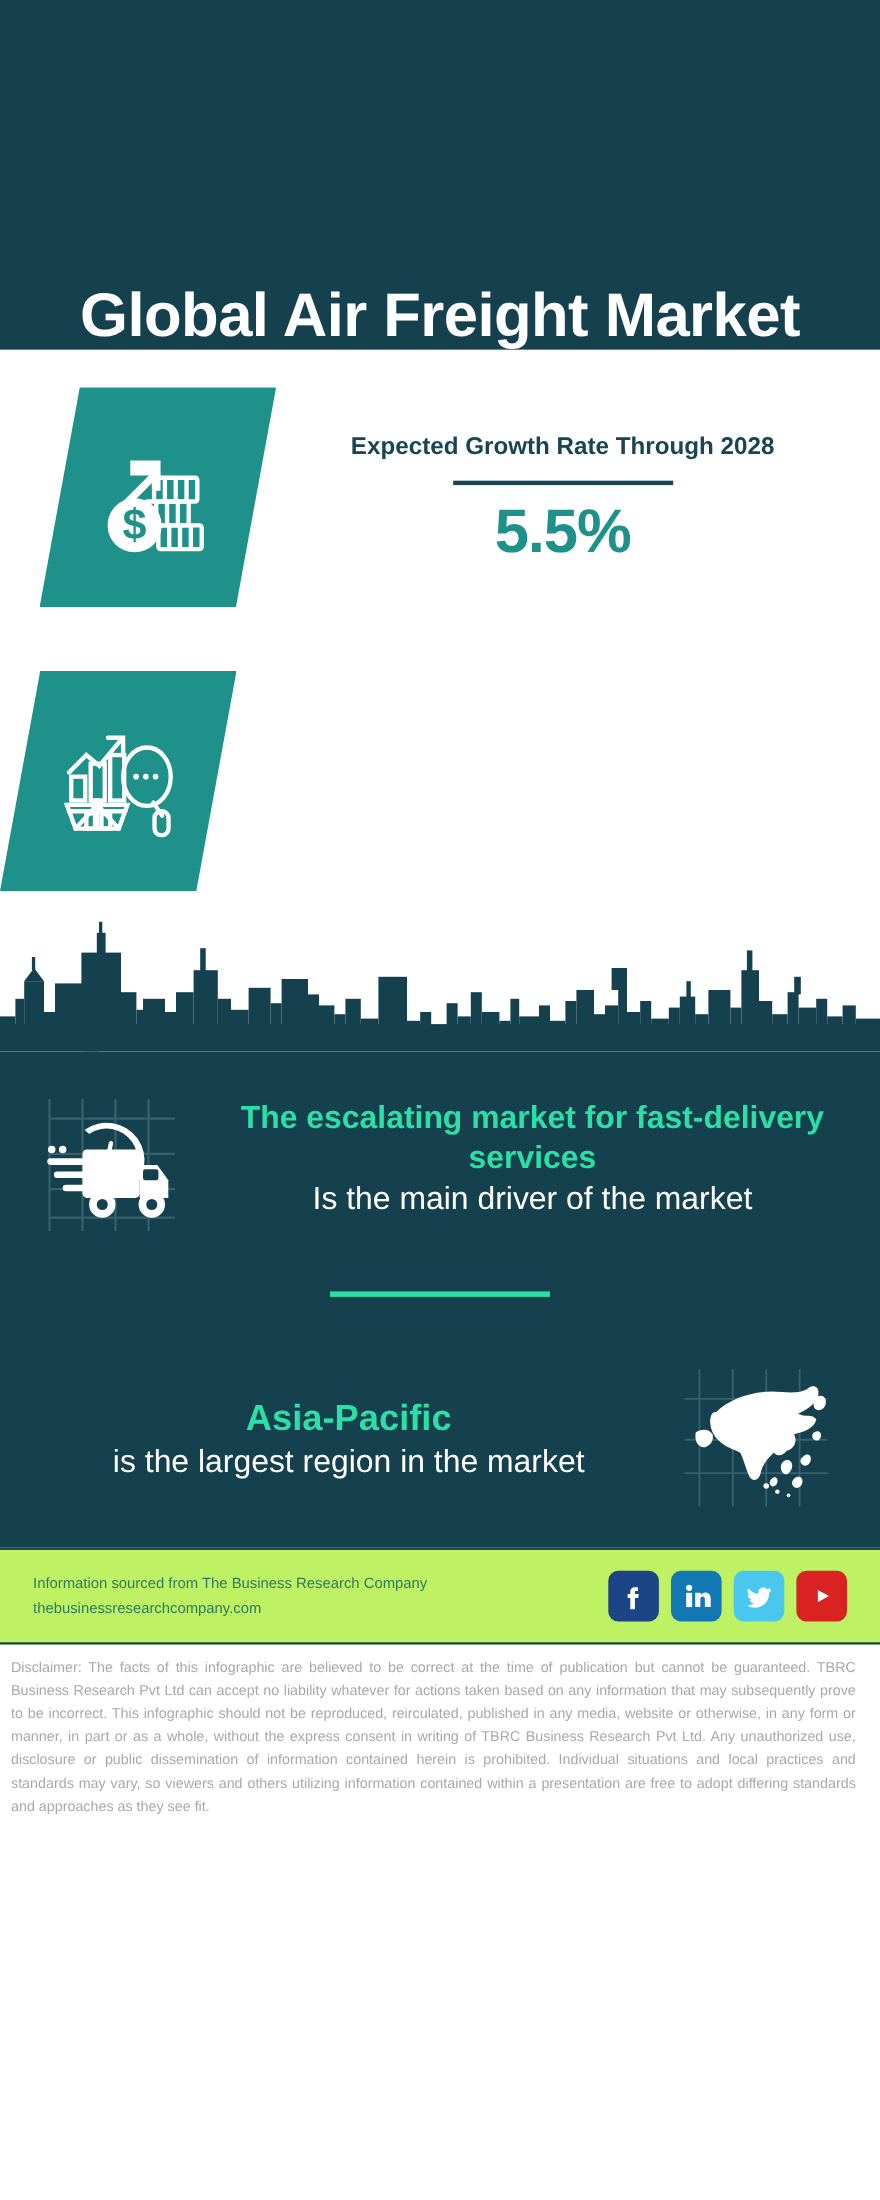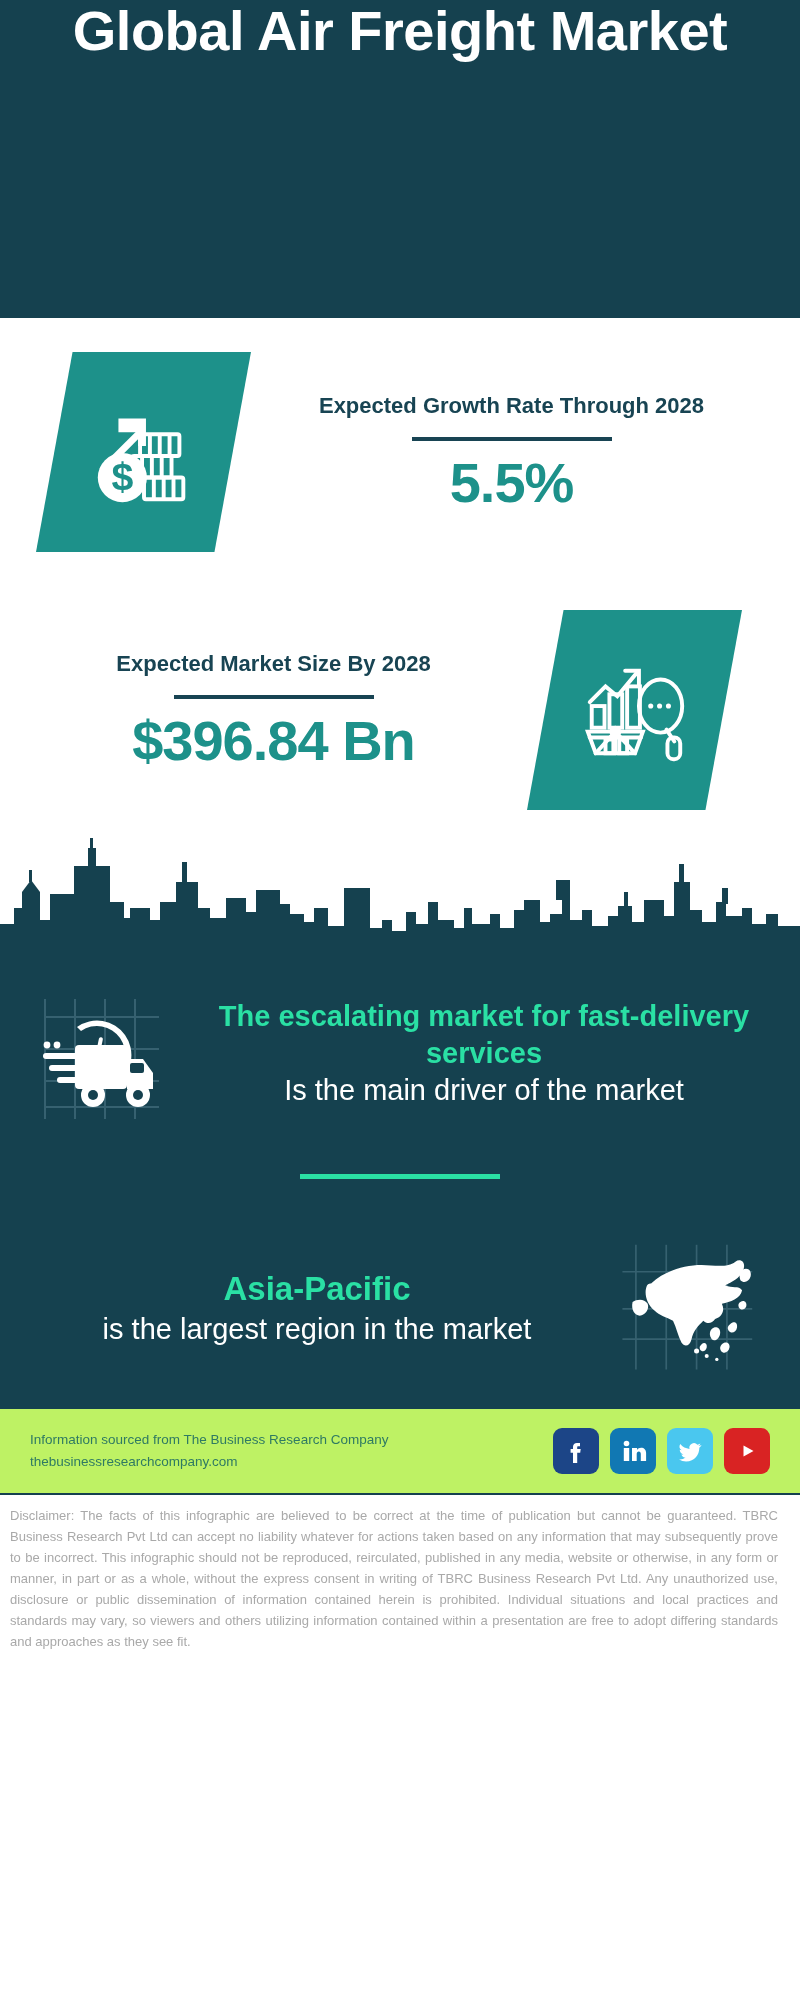--- a/index.html
+++ b/index.html
@@ -14,21 +14,21 @@
     height: 2000px;
     overflow: hidden;
     background: #ffffff;
   }
 
   
   .header {
     height: 318px;
     background: #15414f;
     display: flex;
-    align-items: flex-start;
+    align-items: flex-end;
     justify-content: center;
     padding: 0 60px;
   }
   .header-title {
     color: #ffffff;
     font-size: 56px;
     font-weight: bold;
     line-height: 1.12;
     text-align: center;
     letter-spacing: -0.5px;
@@ -223,25 +223,20 @@
         </svg>
       </div>
       <div class="stat-text pad-r">
         <div class="stat-label">Expected Growth Rate Through 2028</div>
         <div class="stat-rule"></div>
         <div class="stat-value">5.5%</div>
       </div>
     </div>
 
     <div class="stat-row right-icon" style="margin-top:58px;">
-      <div class="stat-text pad-l">
-        <div class="stat-label">Expected Market Size By 2028</div>
-        <div class="stat-rule"></div>
-        <div class="stat-value">$396.84 Bn</div>
-      </div>
       <div class="icon-slab slab-2">
         <svg viewBox="0 0 120 120" xmlns="http://www.w3.org/2000/svg">
           <g fill="none" stroke="#ffffff" stroke-width="4" stroke-linecap="round">
 
             <polyline points="14,52 30,36 42,46 62,22"></polyline>
             <polyline points="50,20 64,20 64,34"></polyline>
 
             <rect x="16" y="56" width="13" height="22"></rect>
             <rect x="34" y="44" width="13" height="34"></rect>
             <rect x="52" y="36" width="13" height="42"></rect>

